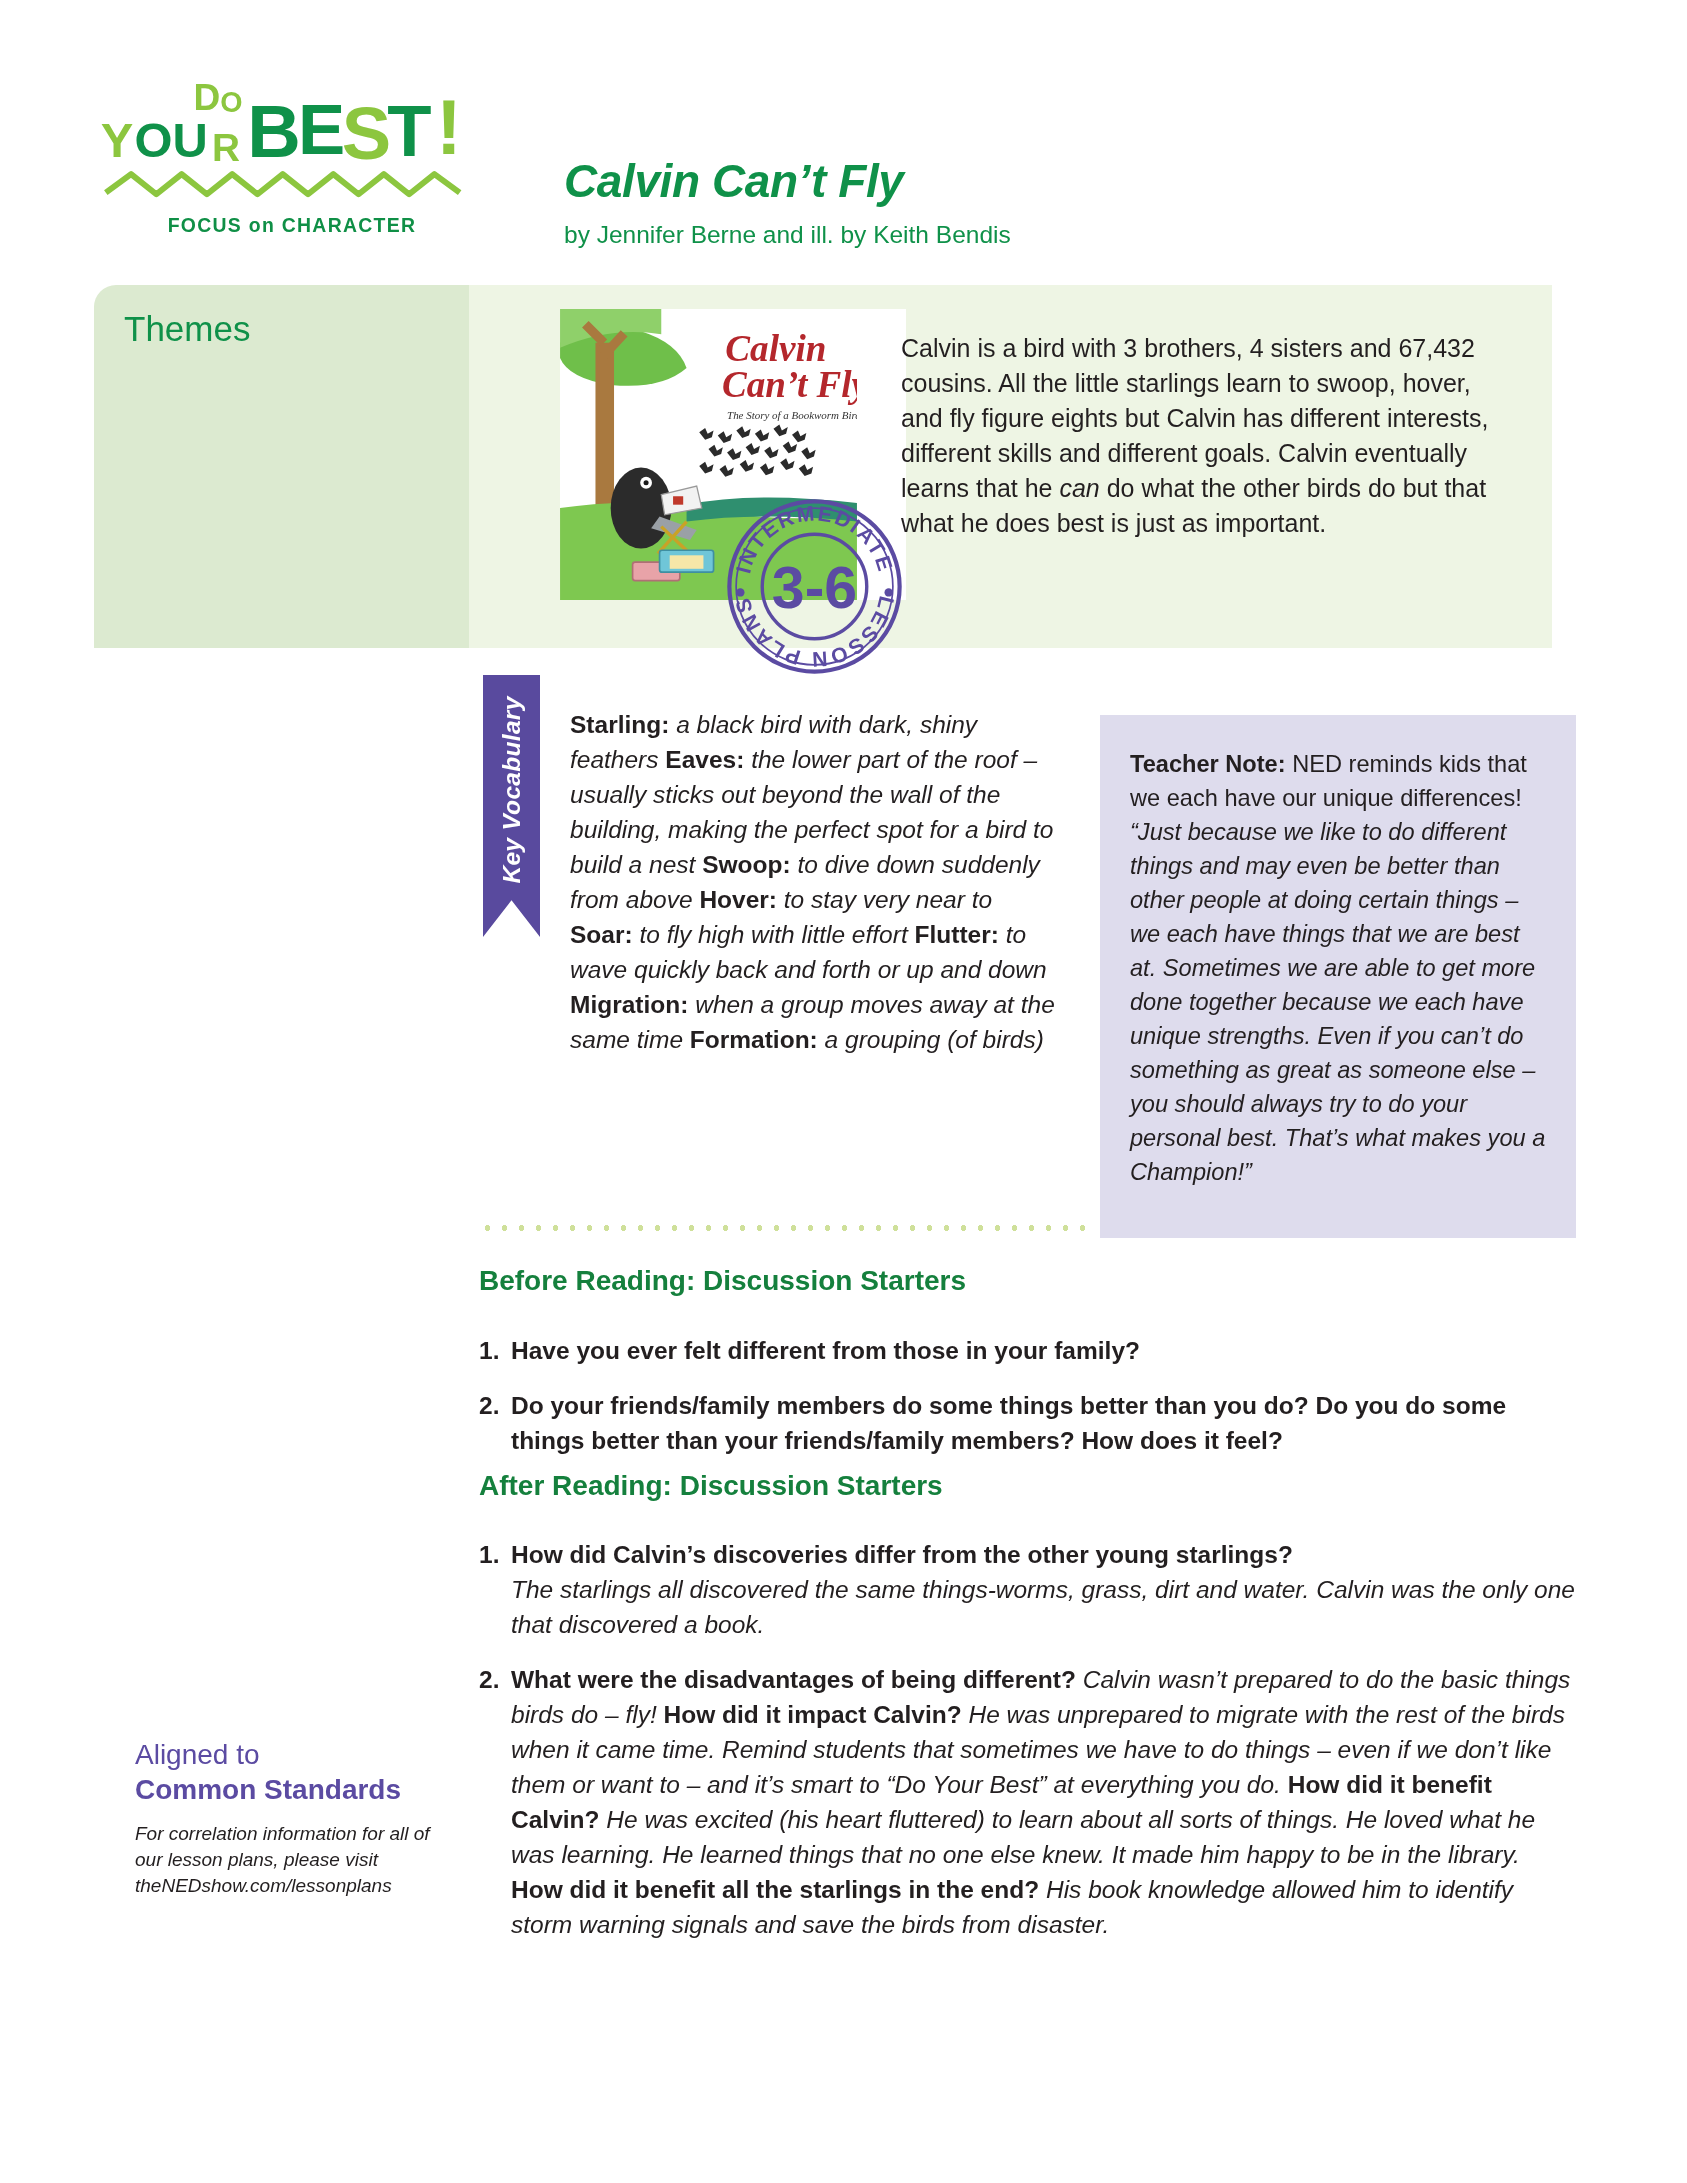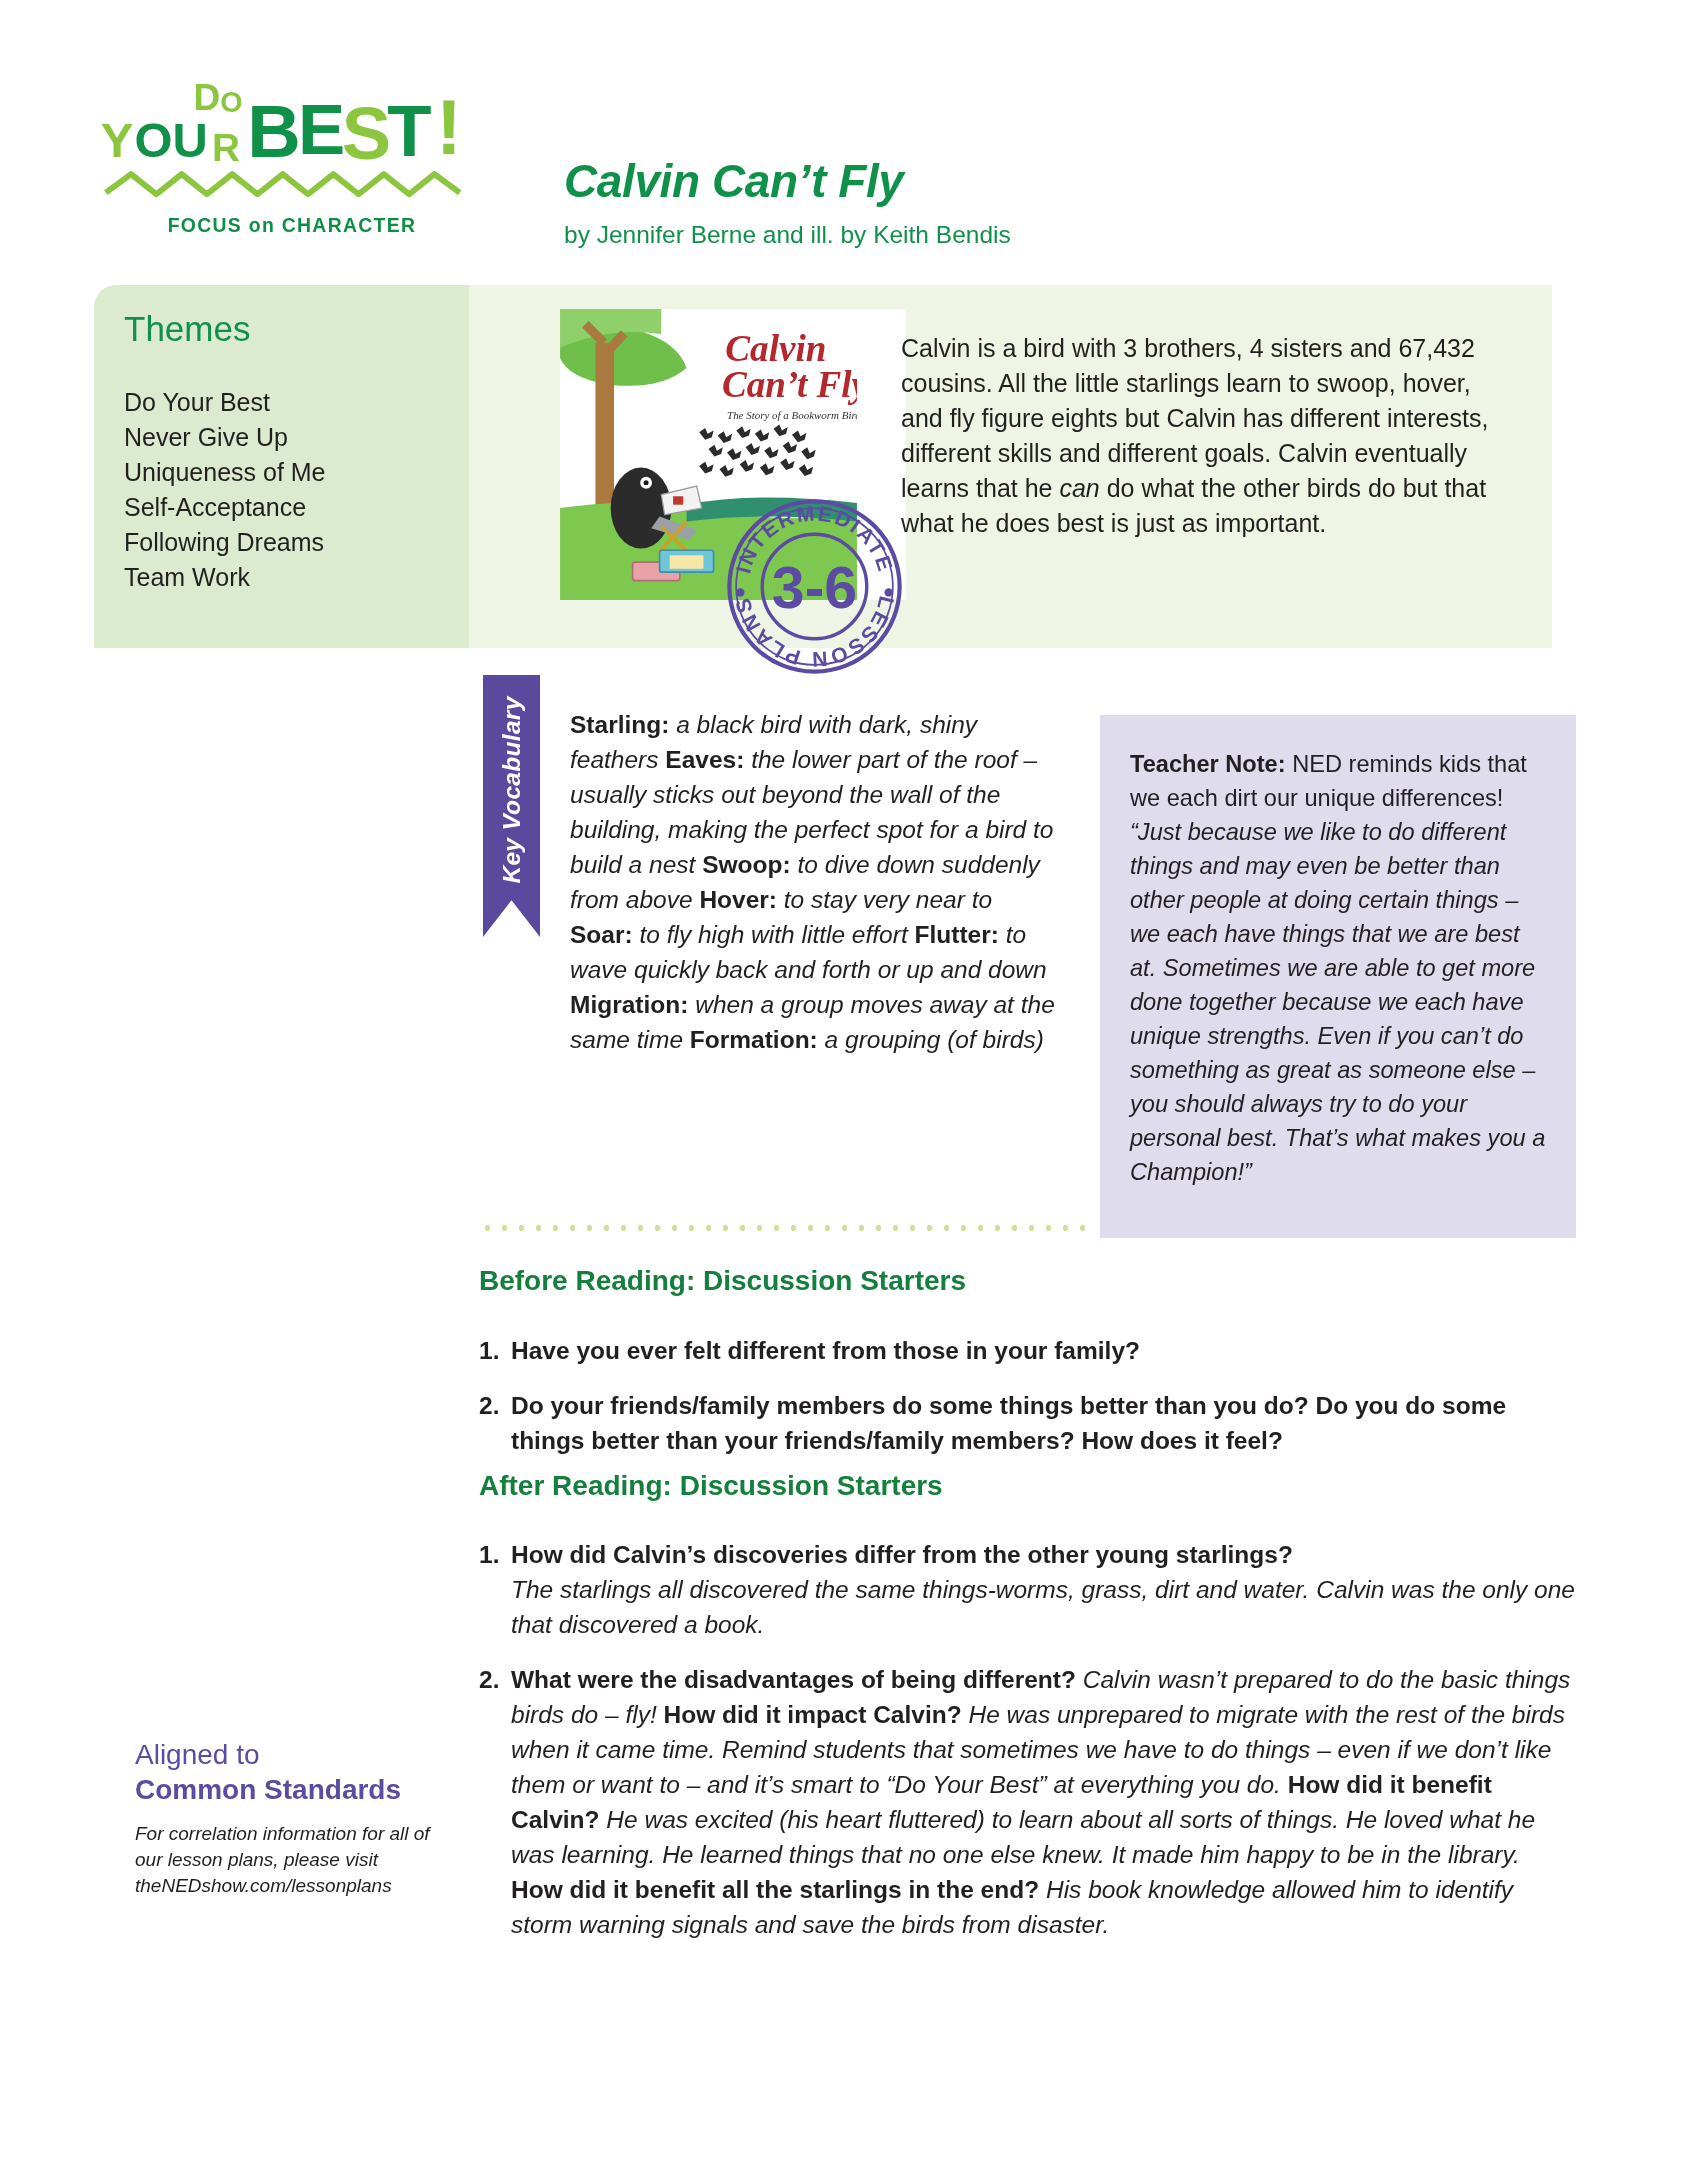--- a/index.html
+++ b/index.html
@@ -144,28 +144,20 @@
     <div class="logo-sub">FOCUS on CHARACTER</div>
   </div>
 
   <div class="book-title">Calvin Can’t Fly</div>
   <div class="book-byline">by Jennifer Berne and ill. by Keith Bendis</div>
 
   <div class="band-light"></div>
 
   <div class="themes-panel">
     <div class="themes-title">Themes</div>
-    <div class="themes-list">
-      <div>Do Your Best</div>
-      <div>Never Give Up</div>
-      <div>Uniqueness of Me</div>
-      <div>Self-Acceptance</div>
-      <div>Following Dreams</div>
-      <div>Team Work</div>
-    </div>
   </div>
 
   <div class="cover">
     <svg width="297" height="291" viewBox="0 0 352 345">
       <rect width="352" height="345" fill="#ffffff"></rect>
       <rect x="0" y="0" width="352" height="120" fill="#ffffff"></rect>
       <path d="M0 40 Q40 10 95 26 Q140 40 150 70 Q120 96 60 90 Q10 82 0 58 Z" fill="#6fbf4a"></path>
       <path d="M0 0 h120 v30 Q60 20 0 46 Z" fill="#8fd06a"></path>
       <rect x="42" y="40" width="22" height="215" fill="#a9793f"></rect>
       <path d="M52 40 l-22 -22 M52 55 l24 -26" stroke="#a9793f" stroke-width="11" fill="none"></path>
@@ -248,21 +240,21 @@
     <span><b>Soar:</b><span> to fly high with little effort</span></span>
     <span><b>Flutter:</b><span> to wave quickly back and forth or up and down</span></span>
     <span><b>Migration:</b><span> when a group moves away at the same time</span></span>
     <span><b>Formation:</b><span> a grouping (of birds)</span></span>
   </div>
 
   <div class="dots"></div>
 
   <div class="teacher-note">
     <div class="tn-inner">
-      <b>Teacher Note:</b><span>  NED reminds kids that we each dirt our unique differences!</span>
+      <b>Teacher Note:</b><span>  NED reminds kids that we each have our unique differences!</span>
       <span class="quote">“Just because we like to do different things and may even be better than other people at doing certain things – we each have things that we are best at. Sometimes we are able to get more done together because we each have unique strengths. Even if you can’t do something as great as someone else – you should always try to do your personal best. That’s what makes you a Champion!”</span>
     </div>
   </div>
 
   <div class="sec-head" style="left:479px;top:1265px;">Before Reading: Discussion Starters</div>
 
   <div class="qlist" style="left:479px;top:1333px;width:1097px;">
     <div class="qitem">
       <span class="num">1.</span>
       <b>Have you ever felt different from those in your family?</b>

